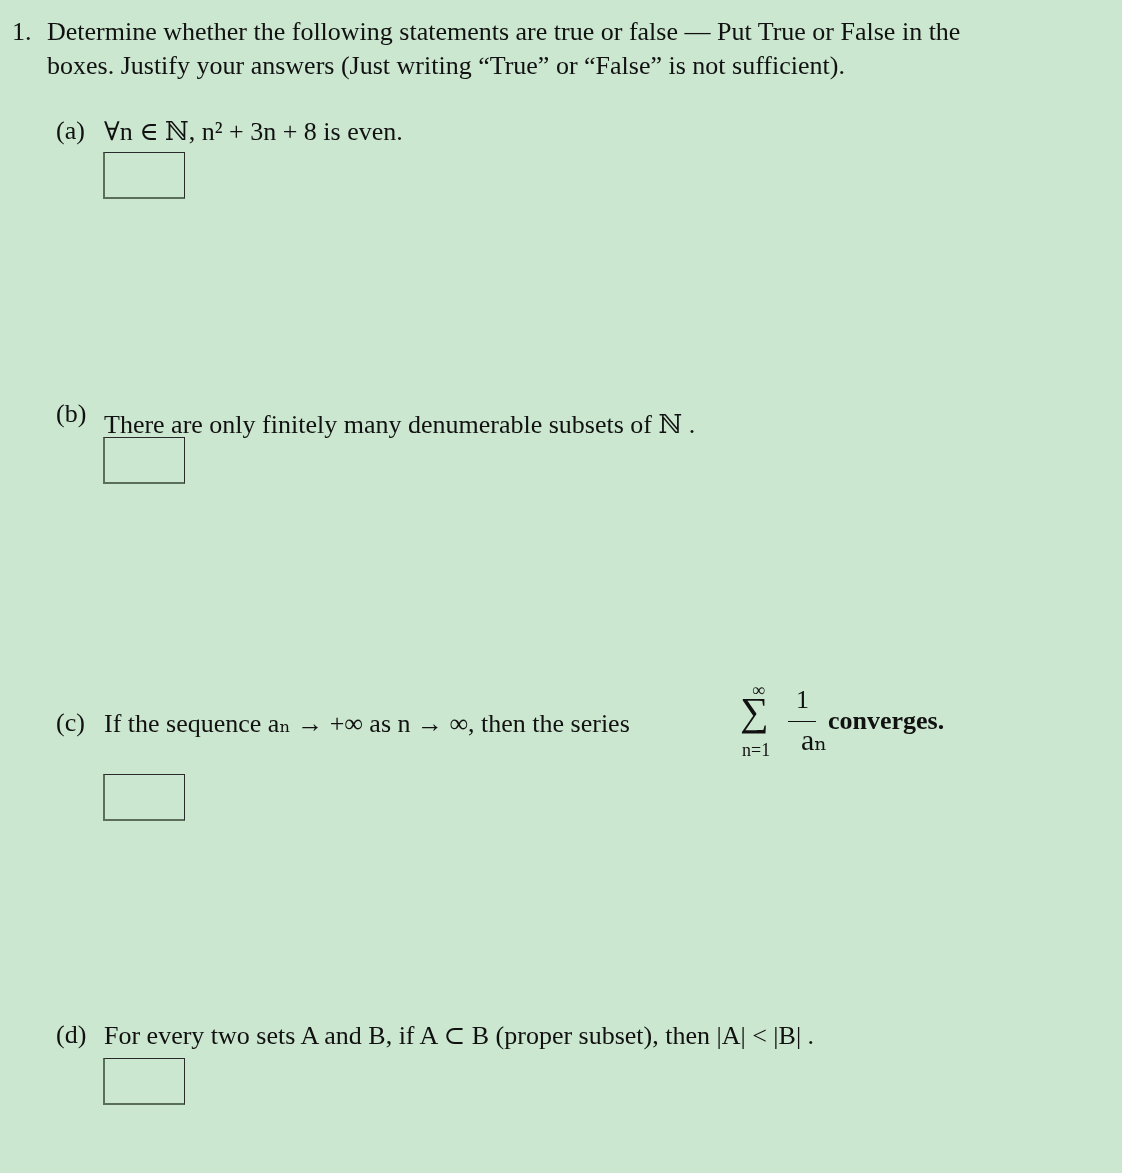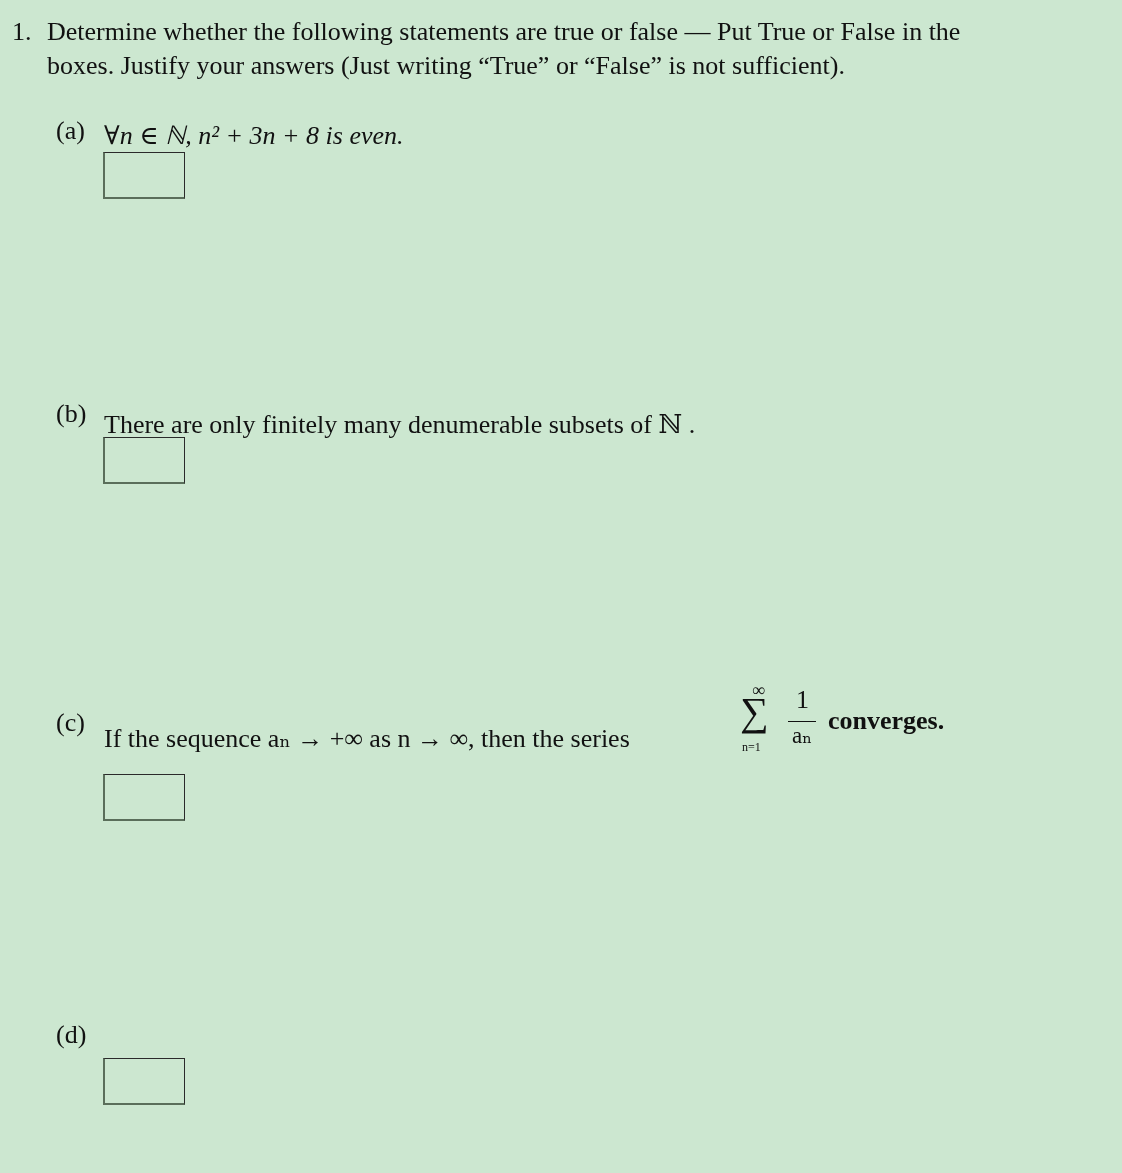--- a/index.html
+++ b/index.html
@@ -23,55 +23,56 @@
     position: absolute; left: 103px; width: 82px; height: 47px;
     border: 1px solid #2a2a2a;
     border-left: 2px solid #5a6e5a; border-bottom: 2px solid #5a6e5a;
     box-sizing: border-box; background: transparent;
   }
   .sum {
     position: absolute; left: 740px; top: 680px; width: 44px; height: 90px;
   }
   .sum .top { position: absolute; top: 0; left: 12px; font-size: 18px; }
   .sum .sigma { position: absolute; top: 12px; left: 0; font-size: 40px; line-height: 40px; }
-  .sum .bot { position: absolute; top: 60px; left: 2px; font-size: 12px; }
+  .sum .bot { position: absolute; top: 60px; left: 2px; font-size: 18px; }
   .frac { position: absolute; left: 788px; top: 685px; width: 30px; height: 80px; }
   .frac .num { position: absolute; top: 0; left: 8px; font-size: 26px; }
   .frac .bar { position: absolute; top: 36px; left: 0; width: 28px; border-top: 1px solid #111; }
-  .frac .den { position: absolute; top: 37px; left: 4px; font-size: 23px; }
+  .frac .den { position: absolute; top: 37px; left: 13px; font-size: 30px; }
   .conv { position: absolute; left: 828px; top: 706px; white-space: nowrap; font-weight: bold; }
 </style>
 </head>
 <body>
 
 <div class="page serif">
 
   <span class="q-num">1.</span>
   <span class="q-line q-line2">boxes. Justify your answers (Just writing “True” or “False” is not sufficient).</span>
   <span class="q-line q-line1">Determine whether the following statements are true or false — Put True or False in the</span>
 
   <span class="part-label" style="top:116px;">(a)</span>
-  <span class="part-text" style="top:116px;font-style:italic;">∀n ∈ ℕ, n² + 3n + 8 is even.</span>
+  <span class="part-text" style="top:116px;">∀n ∈ ℕ, n² + 3n + 8 is even.</span>
   <div class="answer-box" style="top:152px;"></div>
 
   <span class="part-label" style="top:399px;">(b)</span>
   <span class="part-text" style="top:409px;">There are only finitely many denumerable subsets of ℕ .</span>
   <div class="answer-box" style="top:437px;"></div>
 
   <span class="part-label" style="top:708px;">(c)</span>
-  <span class="part-text" style="top:708px;margin-top:15px;">If the sequence aₙ → +∞ as n → ∞, then the series</span>
+  <span class="part-text" style="top:708px;">If the sequence aₙ → +∞ as n → ∞, then the series</span>
   <div class="sum">
     <span class="top">∞</span>
     <span class="sigma">∑</span>
     <span class="bot">n=1</span>
   </div>
   <div class="frac">
     <span class="num">1</span>
     <span class="bar"></span>
     <span class="den">aₙ</span>
   </div>
   <span class="conv">converges.</span>
   <div class="answer-box" style="top:774px;"></div>
 
   <span class="part-label" style="top:1020px;">(d)</span>
+  <span class="part-text" style="top:1020px;">For every two sets A and B, if A ⊂ B (proper subset), then |A| &lt; |B| .</span>
   <div class="answer-box" style="top:1058px;"></div>
 
 </div>
 
 </body></html>

